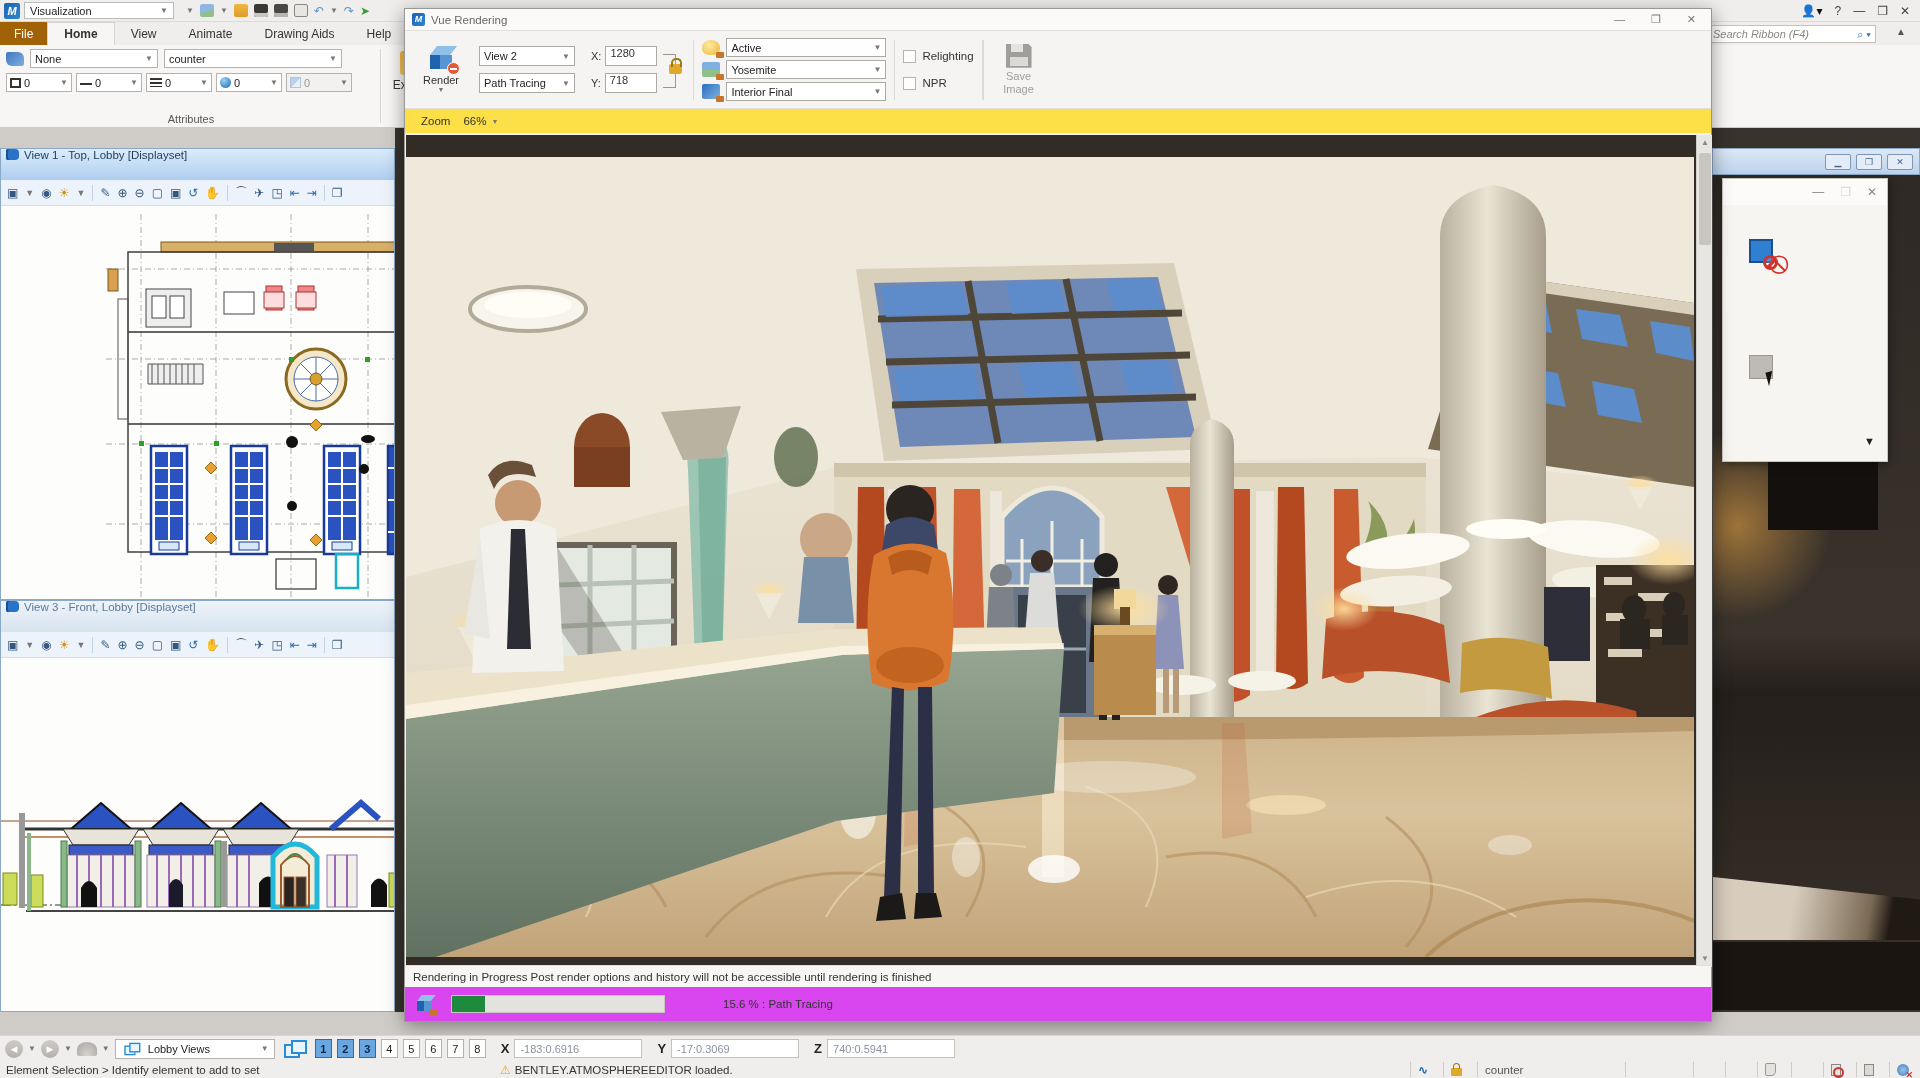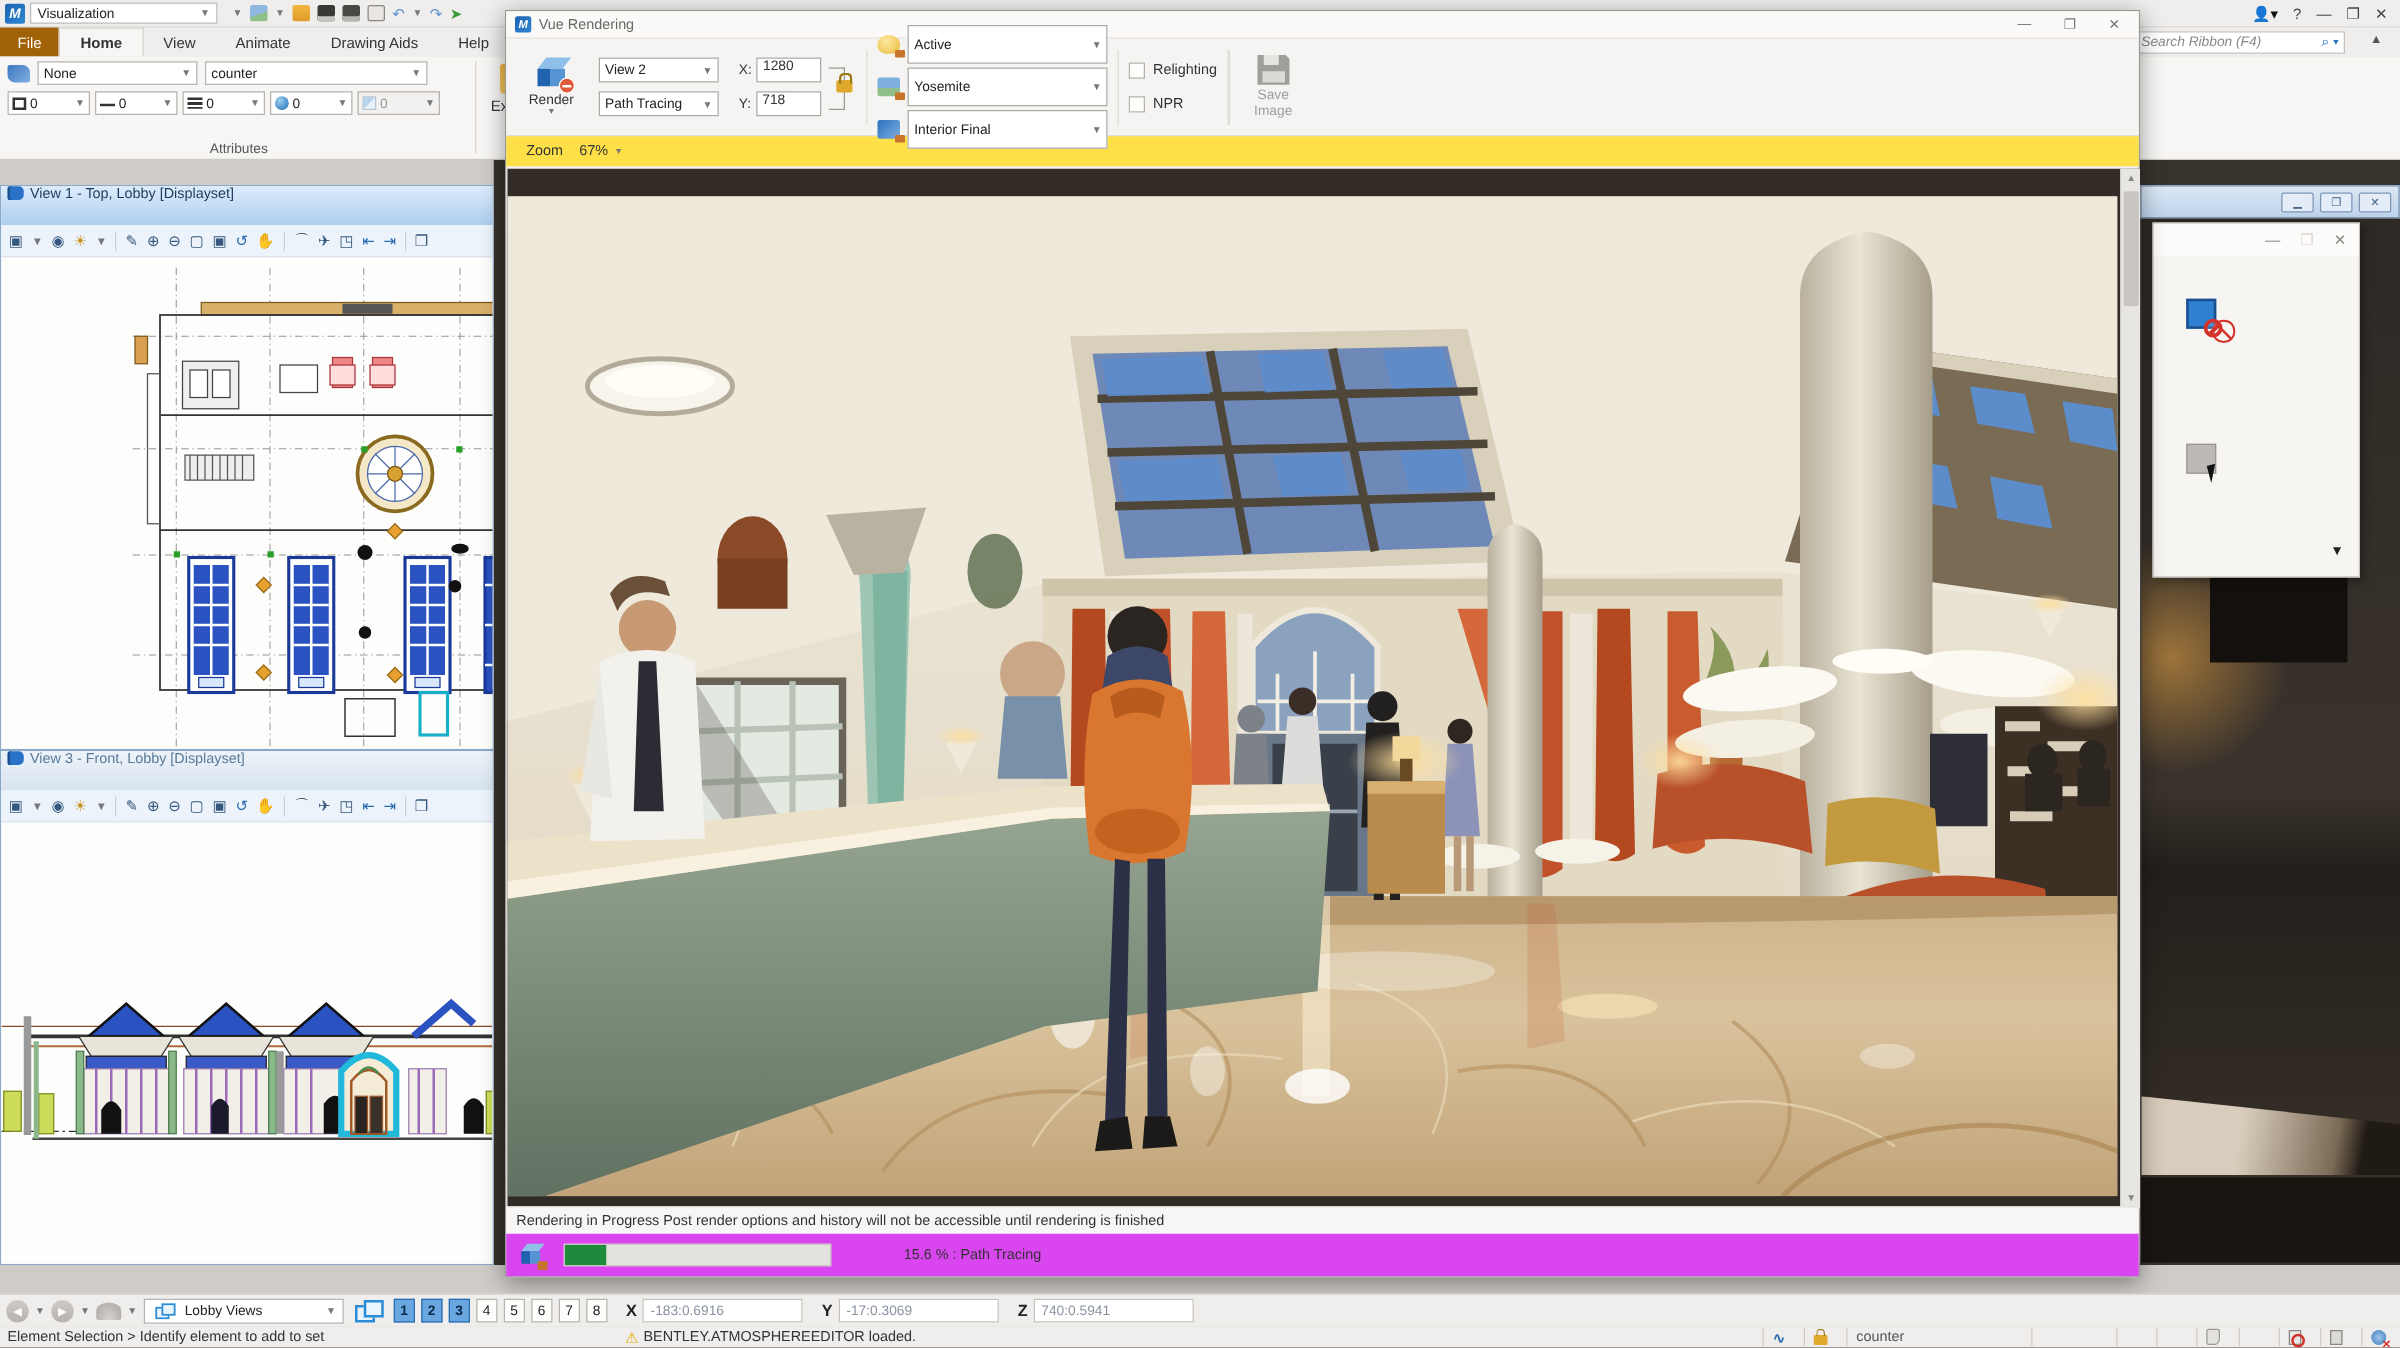--- a/index.html
+++ b/index.html
@@ -99,21 +99,21 @@
   .linklock::before { content:""; position:absolute; left:0; top:8px; width:12px; height:32px; border:1px solid #9a9895; border-left:none; }
   .locki { position:absolute; left:6px; top:18px; width:13px; height:10px; background:#e0a92c; border-radius:2px; }
   .locki::before { content:""; position:absolute; left:2px; top:-6px; width:7px; height:7px; border:2px solid #9a7a18; border-bottom:none; border-radius:5px 5px 0 0; }
   .env-rows { display:flex; flex-direction:column; gap:3px; }
   .env-row { display:flex; align-items:center; gap:6px; }
   .env-icon { width:18px; height:15px; border-radius:2px; position:relative; }
   .env-icon .badge { position:absolute; right:-4px; bottom:-3px; width:8px; height:6px; background:#c8742a; border-radius:1px; }
   .ei-light { background:radial-gradient(circle at 40% 35%, #ffe9a0, #e8b93c); border-radius:50% 50% 40% 40%; }
   .ei-image { background:linear-gradient(#7fb0e0 55%, #8fc08a 55%); }
   .ei-cube { background:linear-gradient(135deg,#2a6fc0,#7fb0e0); }
-  .wcombo { width:160px; height:31px; background:#fff; border:1px solid #adaaa6; display:flex; align-items:center; justify-content:space-between; padding:0 4px; font-size:11px; }
+  .wcombo { width:160px; height:19px; background:#fff; border:1px solid #adaaa6; display:flex; align-items:center; justify-content:space-between; padding:0 4px; font-size:11px; }
   .chk-col { display:flex; flex-direction:column; gap:14px; }
   .chk { display:flex; align-items:center; gap:6px; font-size:11.5px; color:#333; }
   .chk .box { width:13px; height:13px; background:#fdfdfc; border:1px solid #b5b2af; }
   .sliders { display:flex; flex-direction:column; gap:12px; }
   .srow { display:flex; align-items:center; gap:7px; font-size:11.5px; color:#333; }
   .sicon { width:14px; height:14px; border-radius:50%; }
   .si-sun { background:radial-gradient(circle,#fff 30%,#c8c5c0 32%, #f2f1ef 60%); border:1px dotted #9a9895; }
   .si-contrast { background:linear-gradient(90deg,#333 50%,#fff 50%); border:1px solid #777; }
   .slabel { width:58px; }
   .track { width:112px; height:4px; background:#dddbd7; border:1px solid #c5c2be; border-radius:2px; position:relative; }
@@ -662,21 +662,21 @@
       <div class="saveimg">
         <div class="floppy"></div>
         <div class="lbl">Save Image</div>
       </div>
     </div>
   </div>
 
   <div class="zoomrow">
     <span>Zoom</span>
     <div class="zoomval">
-      <span>67%</span>
+      <span>66%</span>
         <span class="caret" style="font-size:7px">▼</span>
     </div>
   </div>
 
   <div class="dcanvas">
 
     <svg class="render-img" viewBox="0 0 1288 800" preserveAspectRatio="none">
       <defs>
         <linearGradient id="wall" x1="0" y1="0" x2="0" y2="1">
           <stop offset="0" stop-color="#f0ebdf"></stop>

